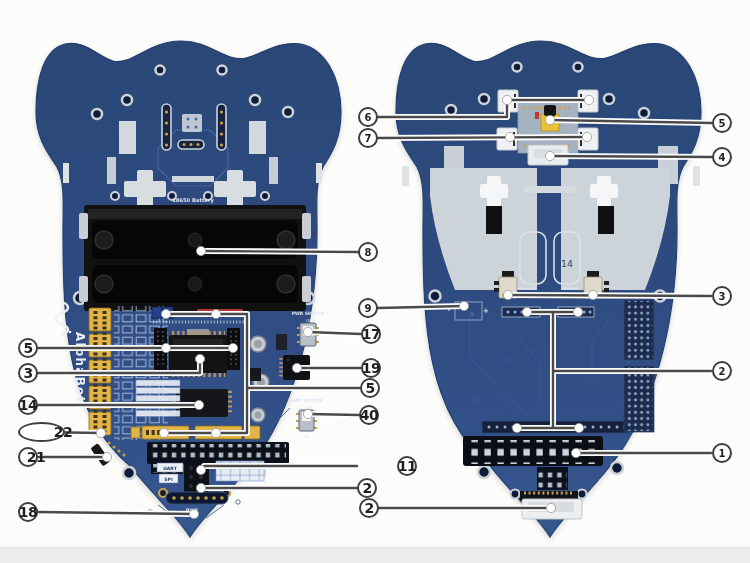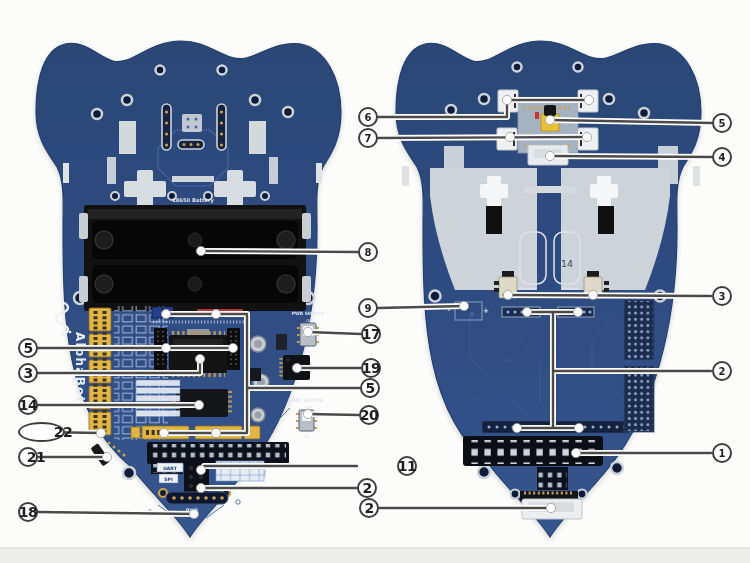--- a/index.html
+++ b/index.html
@@ -633,17 +633,17 @@
 <div class="badge two" style="left:360px;top:378px;">5</div>
 <div class="badge two" style="left:357px;top:456px;margin-left:40px;">11</div>
 <div class="badge two" style="left:357px;top:478px;">2</div>
 <div class="badge two" style="left:359px;top:498px;">2</div>
 <div class="badge two" style="left:18px;top:395px;">14</div>
 <div class="badge two" style="left:18px;top:363px;">3</div>
 <div class="badge two" style="left:18px;top:338px;">5</div>
 <div class="badge two" style="left:361px;top:324px;">17</div>
 <div class="badge two" style="left:361px;top:358px;">19</div>
 <div class="badge two" style="left:18px;top:502px;">18</div>
-<div class="badge two" style="left:359px;top:405px;">20</div>
+<div class="badge two" style="left:359px;top:405px;">40</div>
 <div class="badge two" style="left:18px;top:447px;padding-left:16px;">21</div>
 <div class="badge two" style="left:18px;top:422px;padding-left:43px;">22</div>
 
 </div>
 
 </body></html>

